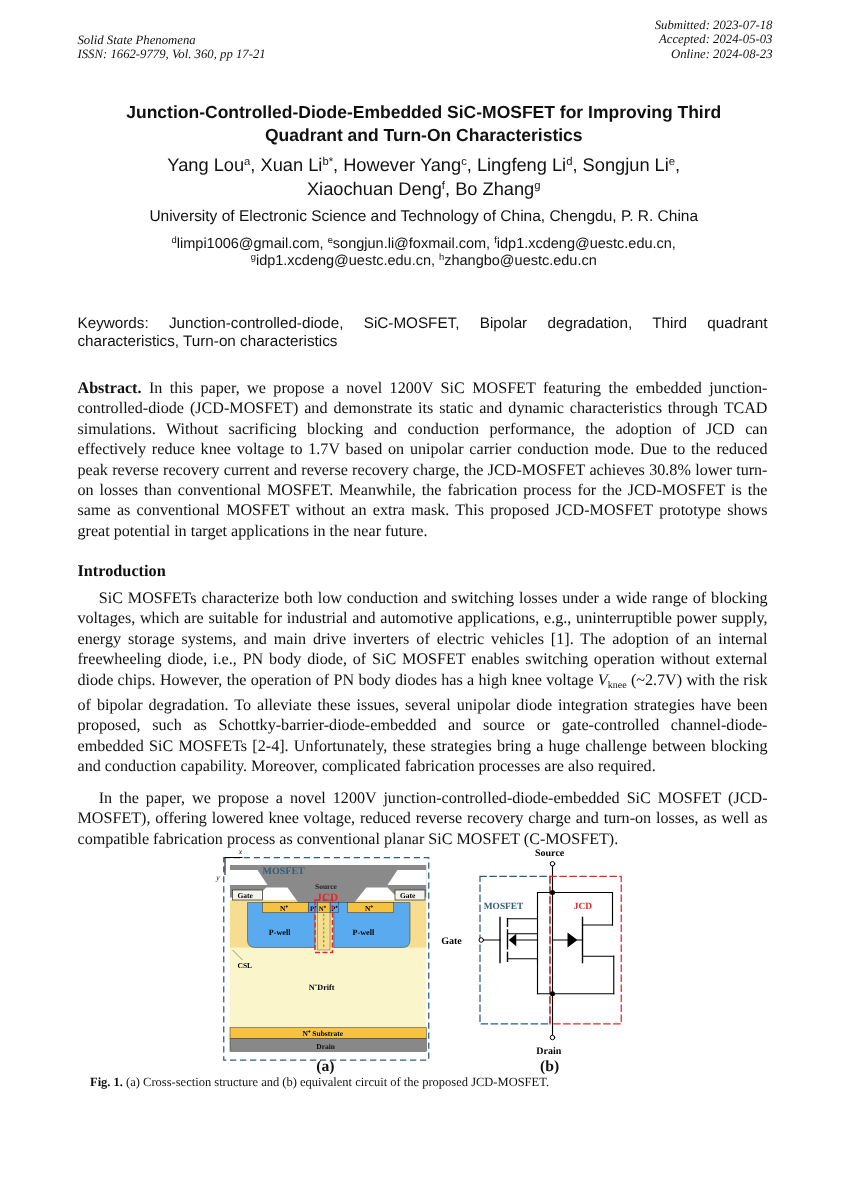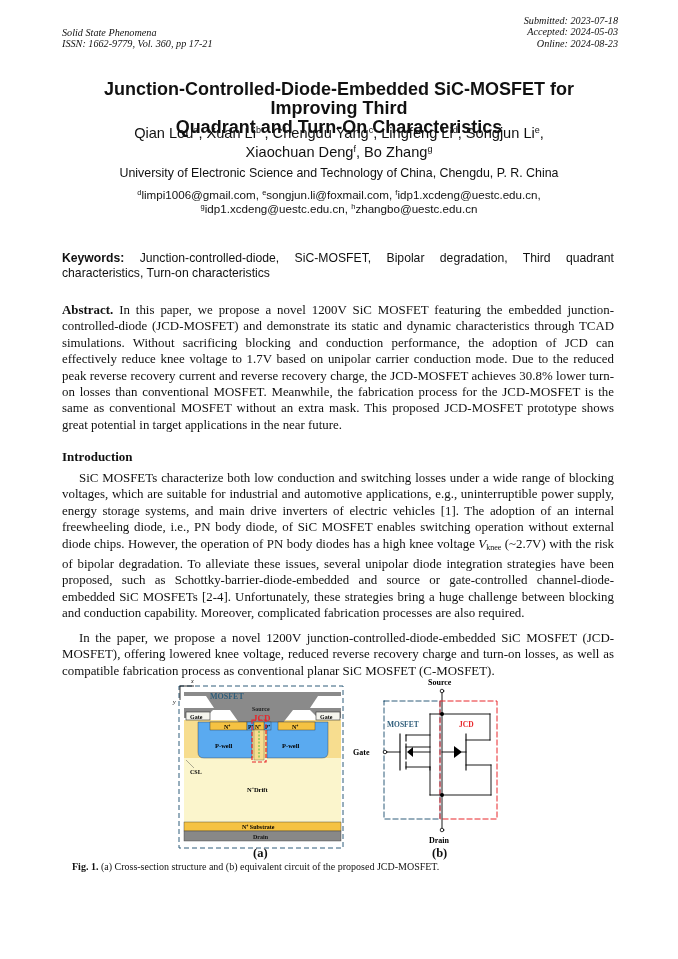--- a/index.html
+++ b/index.html
@@ -2,29 +2,29 @@
 <html><head>
 <meta charset="utf-8">
 <style>
   * { box-sizing: border-box; margin: 0; padding: 0; }
   html, body { width: 678px; height: 959px; background: #ffffff; overflow: hidden; }
   body { position: relative; font-family: "Liberation Serif", serif; color: #111; }
 
   .hdr-left { position: absolute; left: 62px; top: 15px; font-style: italic; font-size: 10.2px; line-height: 11.4px; margin-top: 12px; }
   .hdr-right { position: absolute; right: 60px; top: 15px; font-style: italic; font-size: 10.2px; line-height: 11.4px; text-align: right; margin-left: 24px; }
 
-  .title { position: absolute; left: 62px; width: 554px; top: 80px; font-family: "Liberation Sans", sans-serif; font-weight: bold; font-size: 18px; line-height: 19px; text-align: center; }
+  .title { position: absolute; left: 62px; width: 554px; top: 80px; font-family: "Liberation Sans", sans-serif; font-weight: bold; font-size: 14px; line-height: 19px; text-align: center; }
   .authors { position: absolute; left: 62px; width: 554px; top: 124px; font-family: "Liberation Sans", sans-serif; font-size: 14.6px; line-height: 18.5px; text-align: center; }
   .authors sup { font-size: 9px; vertical-align: 5px; line-height: 0; }
   .affil { position: absolute; left: 62px; width: 554px; top: 166px; font-family: "Liberation Sans", sans-serif; font-size: 12.4px; text-align: center; }
   .emails { position: absolute; left: 62px; width: 554px; top: 188px; font-family: "Liberation Sans", sans-serif; font-size: 11.6px; line-height: 14.3px; text-align: center; }
   .emails sup { font-size: 7.5px; vertical-align: 4px; line-height: 0; }
 
   .keywords { position: absolute; left: 62px; width: 552px; top: 251px; font-family: "Liberation Sans", sans-serif; font-size: 12.2px; line-height: 15.4px; text-align: justify; }
-  .keywords b { font-weight: bold; }
+  .keywords b { font-weight: normal; }
 
   .para { position: absolute; left: 62px; width: 552px; font-size: 12.9px; line-height: 16.4px; text-align: justify; }
   .abstract { top: 302px; }
   .abstract b { font-weight: bold; }
   .section { position: absolute; left: 62px; top: 449px; font-weight: bold; font-size: 13px; }
   .intro1 { top: 470px; text-indent: 17px; }
   .intro2 { top: 630px; text-indent: 17px; }
   .sub { font-size: 8px; vertical-align: -2px; }
 
   .fig { position: absolute; left: 170px; top: 674px; width: 350px; height: 190px; }
@@ -45,21 +45,21 @@
   <div>Online: 2024-08-23</div>
 </div>
 
 <div class="title">
   <div>Junction-Controlled-Diode-Embedded SiC-MOSFET for Improving Third</div>
   <div>Quadrant and Turn-On Characteristics</div>
 </div>
 
 <div class="authors">
   <div>
-    <span><span>Qian Lou</span><sup>a</sup><span>, </span></span><span><span>Xuan Li</span><sup>b*</sup><span>, </span></span><span><span>Chengdu Yang</span><sup>c</sup><span>, </span></span><span><span>Lingfeng Li</span><sup>d</sup><span>, </span></span><span><span>Songjun Li</span><sup>e</sup><span>,</span></span>
+    <span><span>Yang Lou</span><sup>a</sup><span>, </span></span><span><span>Xuan Li</span><sup>b*</sup><span>, </span></span><span><span>However Yang</span><sup>c</sup><span>, </span></span><span><span>Lingfeng Li</span><sup>d</sup><span>, </span></span><span><span>Songjun Li</span><sup>e</sup><span>,</span></span>
   </div>
   <div>
     <span><span>Xiaochuan Deng</span><sup>f</sup><span>, </span></span><span><span>Bo Zhang</span><sup>g</sup></span>
   </div>
 </div>
 
 <div class="affil">University of Electronic Science and Technology of China, Chengdu, P. R. China</div>
 
 <div class="emails">
   <div>

